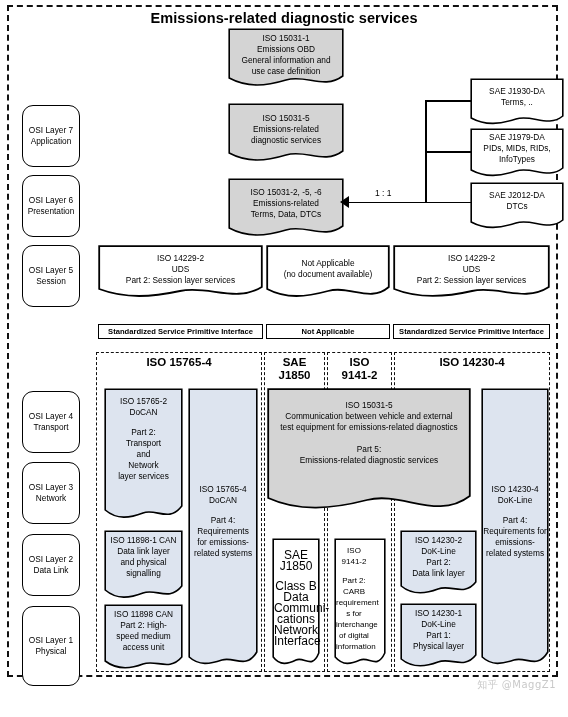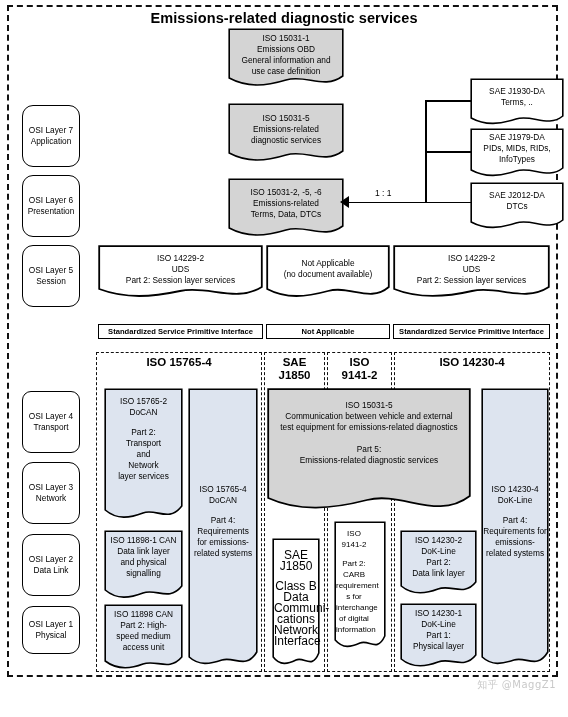--- a/index.html
+++ b/index.html
@@ -146,39 +146,39 @@
       <div>OSI Layer 6</div>
       <div>Presentation</div>
     </div>
   </div>
   <div class="abs osi-box" style="left:22px; top:245px; width:58px; height:62px;">
     <div>
       <div>OSI Layer 5</div>
       <div>Session</div>
     </div>
   </div>
-  <div class="abs osi-box" style="left:22px; top:391px; width:58px; height:62px;border-radius:9px;">
+  <div class="abs osi-box" style="left:22px; top:391px; width:58px; height:62px;">
     <div>
       <div>OSI Layer 4</div>
       <div>Transport</div>
     </div>
   </div>
   <div class="abs osi-box" style="left:22px; top:462px; width:58px; height:62px;">
     <div>
       <div>OSI Layer 3</div>
       <div>Network</div>
     </div>
   </div>
   <div class="abs osi-box" style="left:22px; top:534px; width:58px; height:62px;">
     <div>
       <div>OSI Layer 2</div>
       <div>Data Link</div>
     </div>
   </div>
-  <div class="abs osi-box" style="left:22px; top:606px; width:58px; height:48px;">
+  <div class="abs osi-box" style="left:22px; top:606px; width:58px; height:80px;">
     <div>
       <div>OSI Layer 1</div>
       <div>Physical</div>
     </div>
   </div>
 
   <div class="abs doc" style="left:228px; top:28px; width:116px; height:62px;">
     <svg width="116" height="62" viewBox="0 0 116 62" preserveAspectRatio="none">
       <path d="M1.2,1.2 H114.8 V48 C96,62 78,46 58,52 C38,58 20,60 1.2,50 Z" fill="#d4d4d4" stroke="#000" stroke-width="1.6"></path>
     </svg>
@@ -389,21 +389,21 @@
       <div style="height:9px;"></div>
       <div>Class B</div>
       <div>Data</div>
       <div>Communi-</div>
       <div>cations</div>
       <div>Network</div>
       <div>Interface</div>
     </div>
   </div>
 
-  <div class="abs doc" style="left:334px; top:521px; width:40px; height:132px;">
+  <div class="abs doc" style="left:334px; top:538px; width:40px; height:132px;">
     <svg width="52" height="132" viewBox="0 0 52 132" preserveAspectRatio="none">
       <path d="M1.2,1.2 H50.8 V115 C43,132 35,118 26,122 C17,126 9,128 1.2,119 Z" fill="#ffffff" stroke="#000" stroke-width="1.6"></path>
     </svg>
     <div class="doc-text" style="top:7px; font-size:8px;">
       <div>ISO 9141-2</div>
       <div style="height:8px;"></div>
       <div>Part 2:</div>
       <div>CARB</div>
       <div>requirement</div>
       <div>s for</div>

